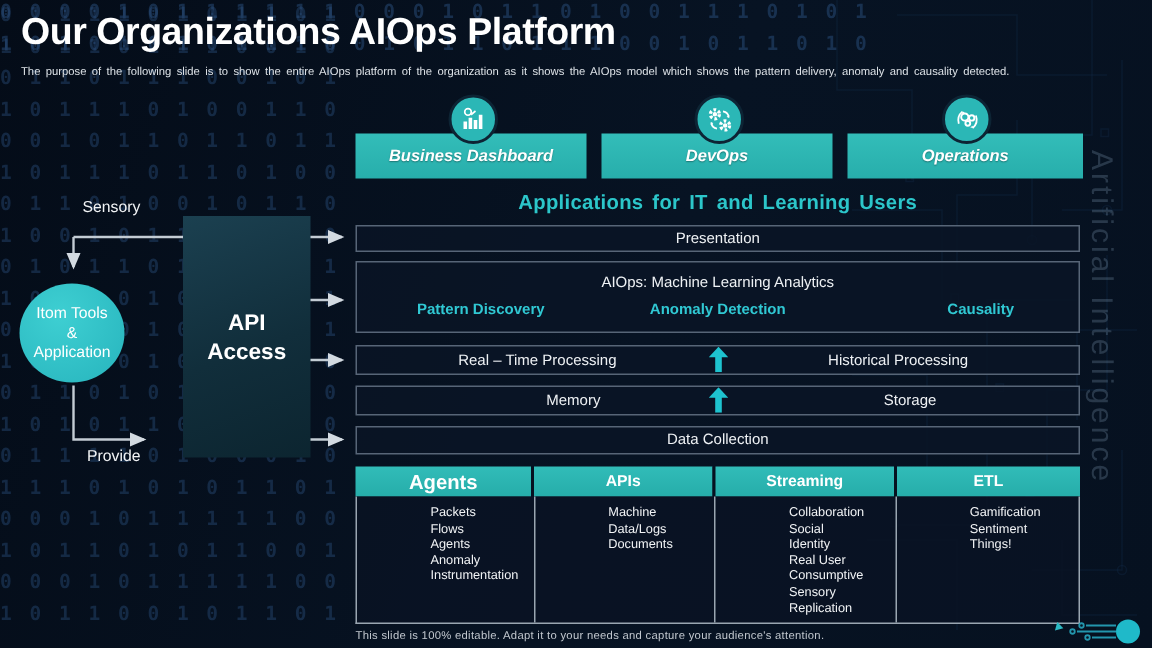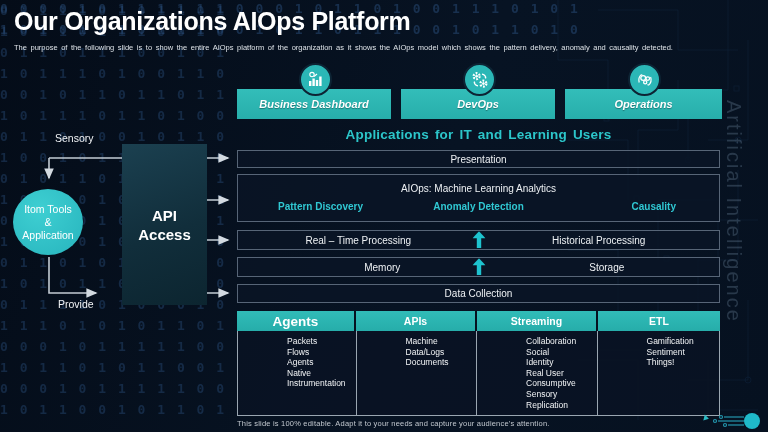--- a/index.html
+++ b/index.html
@@ -271,21 +271,21 @@
       <div class="th c0">Agents</div>
       <div class="th c1">APIs</div>
       <div class="th c2">Streaming</div>
       <div class="th c3">ETL</div>
     </div>
     <div class="tbody">
       <div class="td c0">
           <div class="list-line">Packets</div>
           <div class="list-line">Flows</div>
           <div class="list-line">Agents</div>
-          <div class="list-line">Native</div>
+          <div class="list-line">Anomaly</div>
           <div class="list-line">Instrumentation</div>
         </div>
       <div class="td c1">
           <div class="list-line">Machine</div>
           <div class="list-line">Data/Logs</div>
           <div class="list-line">Documents</div>
         </div>
       <div class="td c2">
           <div class="list-line">Collaboration</div>
           <div class="list-line">Social</div>

